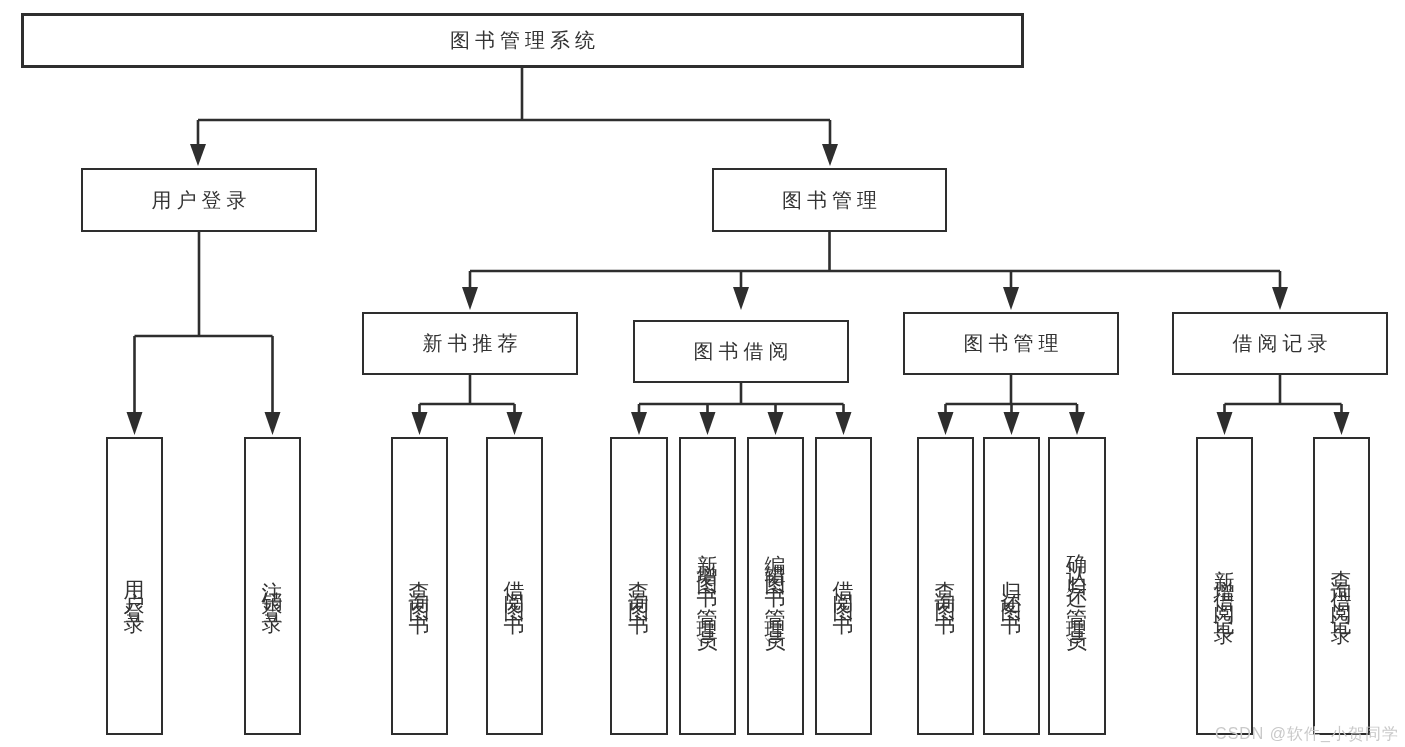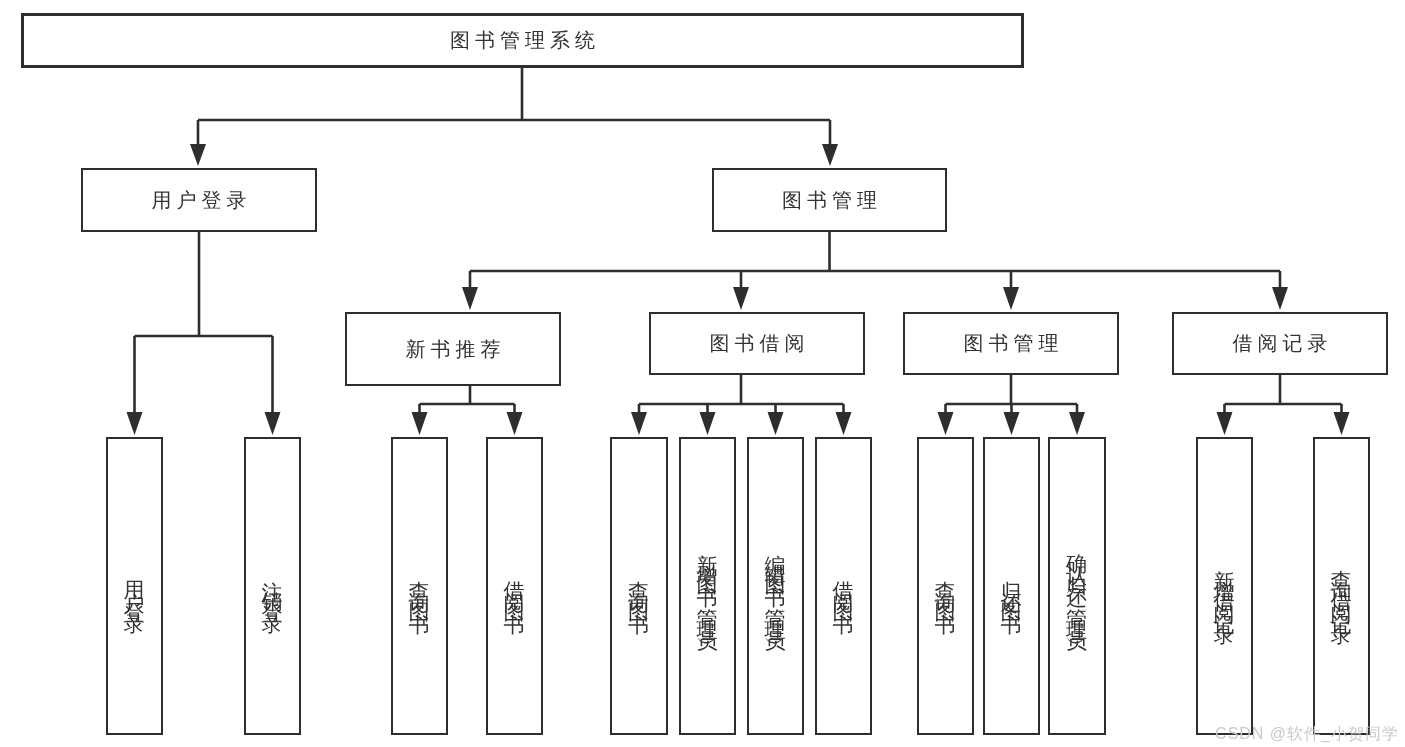--- a/index.html
+++ b/index.html
@@ -84,24 +84,24 @@
     <span class="hlabel">图书管理系统</span>
   </div>
 
   <div class="box" style="left:81px;top:168px;width:236px;height:64px;">
     <span class="hlabel">用户登录</span>
   </div>
   <div class="box" style="left:712px;top:168px;width:235px;height:64px;">
     <span class="hlabel">图书管理</span>
   </div>
 
-  <div class="box" style="left:345px;top:312px;width:216px;height:74px;">
+  <div class="box" style="left:362px;top:312px;width:216px;height:63px;">
     <span class="hlabel">新书推荐</span>
   </div>
-  <div class="box" style="left:633px;top:312px;width:216px;height:63px;margin-left:16px;">
+  <div class="box" style="left:633px;top:320px;width:216px;height:63px;">
     <span class="hlabel">图书借阅</span>
   </div>
   <div class="box" style="left:903px;top:312px;width:216px;height:63px;">
     <span class="hlabel">图书管理</span>
   </div>
   <div class="box" style="left:1172px;top:312px;width:216px;height:63px;">
     <span class="hlabel">借阅记录</span>
   </div>
 
   <div class="box vbox" style="left:106px;top:437px;width:57px;height:298px;">

